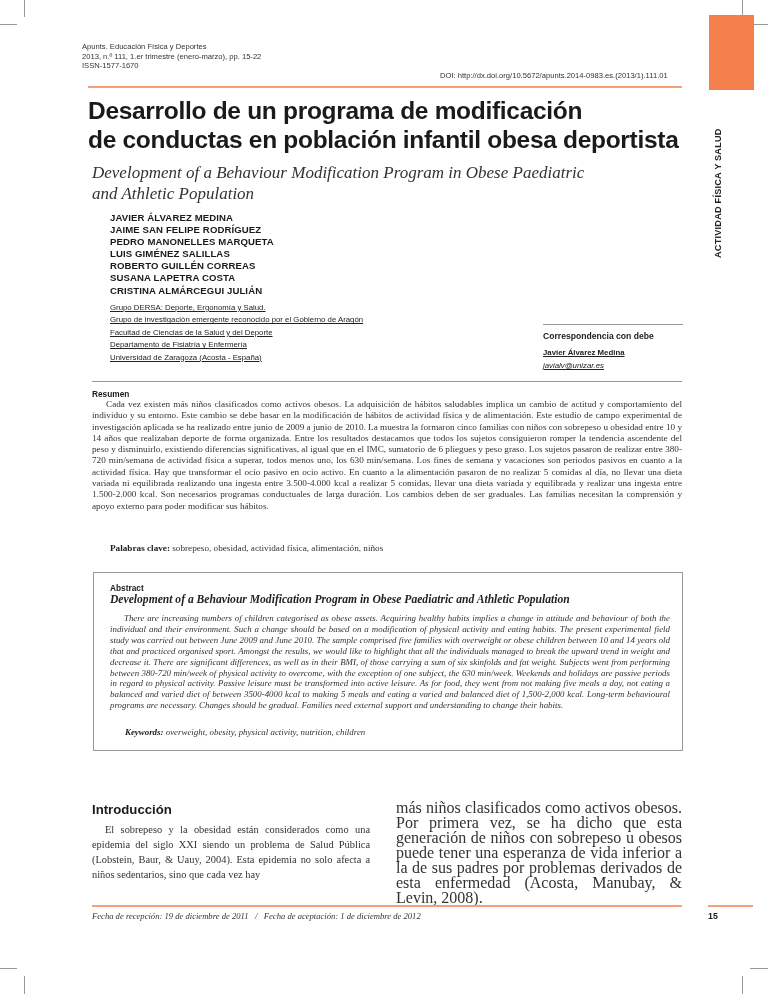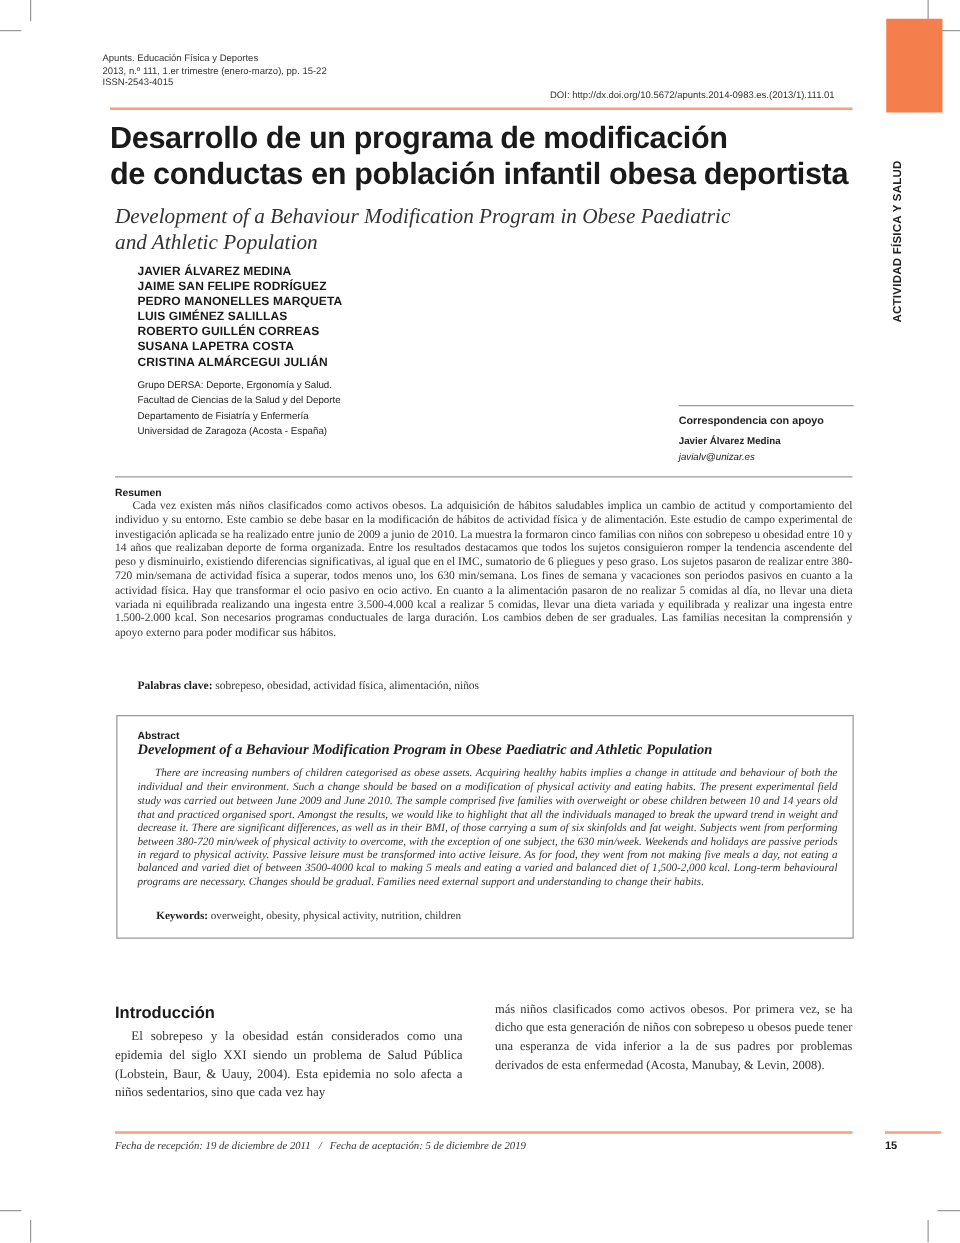--- a/index.html
+++ b/index.html
@@ -1,21 +1,21 @@
 <!DOCTYPE html>
 <html><head>
 <meta charset="utf-8">
 <style>
   html, body { margin: 0; padding: 0; background: #ffffff; }
   body { width: 768px; height: 994px; position: relative; overflow: hidden; color: #222; }
   .abs { position: absolute; }
   .crop { position: absolute; background: #9a9a9a; }
   .sans { font-family: "Liberation Sans", "DejaVu Sans", sans-serif; }
   .serif { font-family: "Liberation Serif", "DejaVu Serif", serif; }
-  .cond { font-family: "Liberation Sans", sans-serif; }
+  .cond { font-family: "Liberation Sans", sans-serif; text-decoration: underline; }
 
   .journal-meta { left: 82px; top: 42px; font-size: 7.6px; line-height: 9.6px; color: #333; }
   .doi { left: 440px; top: 71px; font-size: 7.6px; color: #333; width: 230px; text-align: left; }
   .orange-rule { background: #f5a07a; height: 1.5px; }
 
   .side-block { left: 709px; top: 15px; width: 45px; height: 75px; background: #f47f4c; }
   .side-label { left: 713px; top: 258px; transform-origin: left top; transform: rotate(-90deg); font-size: 9.2px; font-weight: bold; letter-spacing: 0.2px; white-space: nowrap; color: #222; }
 
   .title { left: 88px; top: 96px; width: 600px; font-size: 24.5px; line-height: 29px; font-weight: 900; color: #1a1a1a; letter-spacing: -0.3px; }
   .subtitle { left: 92px; top: 162px; width: 560px; font-size: 17px; line-height: 21px; font-style: italic; color: #333; }
@@ -32,27 +32,27 @@
   .resumen-head { left: 92px; top: 389px; font-size: 8.3px; font-weight: 900; color: #1a1a1a; }
   .resumen-body { left: 92px; top: 399px; width: 590px; font-size: 9.2px; line-height: 11.3px; text-align: justify; color: #333; text-indent: 14px; }
 
   .kw-es { left: 110px; top: 543px; font-size: 9.2px; color: #333; }
   .kw-es b { color: #222; text-align: center; }
 
   .abstract-box { left: 93px; top: 572px; width: 588px; height: 170px; border: 1px solid #999; }
   .abstract-head { left: 110px; top: 583px; font-size: 8.3px; font-weight: 900; color: #1a1a1a; }
   .abstract-title { left: 110px; top: 593px; font-size: 11.6px; font-style: italic; font-weight: bold; color: #222; }
   .abstract-body { left: 110px; top: 613px; width: 560px; font-size: 8.9px; line-height: 10.9px; text-align: justify; font-style: italic; color: #333; text-indent: 14px; }
-  .kw-en { left: 125px; top: 754px; font-size: 8.9px; color: #333; text-align: center; }
+  .kw-en { left: 125px; top: 754px; font-size: 8.9px; font-style: italic; color: #333; text-align: center; }
   .kw-en b { color: #222; }
 
   .intro-head { left: 92px; top: 802px; font-size: 13.2px; font-weight: 900; color: #1a1a1a; }
   .col-left { left: 92px; top: 822px; width: 278px; font-size: 10.4px; line-height: 15px; text-align: justify; color: #333; }
   .col-left .p1 { text-indent: 13px; }
-  .col-right { left: 396px; top: 800px; width: 286px; font-size: 10px; line-height: 15px; text-align: justify; color: #333; }
+  .col-right { left: 396px; top: 800px; width: 286px; font-size: 16px; line-height: 15px; text-align: justify; color: #333; }
 
   .footer-rule { left: 92px; top: 905px; width: 590px; }
   .footer-rule2 { left: 708px; top: 905px; width: 45px; }
   .footer-dates { left: 92px; top: 911px; font-size: 8.6px; font-style: italic; color: #333; white-space: pre; }
   .page-num { left: 708px; top: 911px; font-size: 8.8px; font-weight: 700; color: #1a1a1a; }
 </style>
 </head>
 <body>
 
 <div class="crop" style="left:24px;top:0;width:1px;height:17px;"></div>
@@ -63,21 +63,21 @@
 <div class="crop" style="left:24px;top:976px;width:1px;height:18px;"></div>
 <div class="crop" style="left:750px;top:968px;width:18px;height:1px;"></div>
 <div class="crop" style="left:742px;top:976px;width:1px;height:18px;"></div>
 
 <div class="abs side-block"></div>
 <div class="abs side-label sans">ACTIVIDAD FÍSICA Y SALUD</div>
 
 <div class="abs journal-meta sans">
   <div>Apunts. Educación Física y Deportes</div>
   <div>2013, n.º 111, 1.er trimestre (enero-marzo), pp. 15-22</div>
-  <div>ISSN-2543-4015</div>
+  <div>ISSN-1577-1670</div>
 </div>
 <div class="abs doi sans">DOI: http://dx.doi.org/10.5672/apunts.2014-0983.es.(2013/1).111.01</div>
 <div class="abs orange-rule" style="left:88px;top:86px;width:594px;"></div>
 
 <div class="abs title sans">
   <div>Desarrollo de un programa de modificación</div>
   <div>de conductas en población infantil obesa deportista</div>
 </div>
 <div class="abs subtitle serif">
   <div>Development of a Behaviour Modification Program in Obese Paediatric</div>
@@ -89,27 +89,28 @@
   <div>JAIME SAN FELIPE RODRÍGUEZ</div>
   <div>PEDRO MANONELLES MARQUETA</div>
   <div>LUIS GIMÉNEZ SALILLAS</div>
   <div>ROBERTO GUILLÉN CORREAS</div>
   <div>SUSANA LAPETRA COSTA</div>
   <div>CRISTINA ALMÁRCEGUI JULIÁN</div>
 </div>
 
 <div class="abs affil cond">
   <div>Grupo DERSA: Deporte, Ergonomía y Salud.</div>
+  <div>Grupo de investigación emergente reconocido por el Gobierno de Aragón</div>
   <div>Facultad de Ciencias de la Salud y del Deporte</div>
   <div>Departamento de Fisiatría y Enfermería</div>
   <div>Universidad de Zaragoza (Acosta - España)</div>
 </div>
 
 <div class="abs corr-top-rule"></div>
-<div class="abs corr-title sans">Correspondencia con apoyo</div>
+<div class="abs corr-title sans">Correspondencia con debe</div>
 <div class="abs corr-name cond">Javier Álvarez Medina</div>
 <div class="abs corr-email cond">javialv@unizar.es</div>
 <div class="abs hr-grey"></div>
 
 <div class="abs resumen-head sans">Resumen</div>
 <div class="abs resumen-body serif">Cada vez existen más niños clasificados como activos obesos. La adquisición de hábitos saludables implica un cambio de actitud y comportamiento del individuo y su entorno. Este cambio se debe basar en la modificación de hábitos de actividad física y de alimentación. Este estudio de campo experimental de investigación aplicada se ha realizado entre junio de 2009 a junio de 2010. La muestra la formaron cinco familias con niños con sobrepeso u obesidad entre 10 y 14 años que realizaban deporte de forma organizada. Entre los resultados destacamos que todos los sujetos consiguieron romper la tendencia ascendente del peso y disminuirlo, existiendo diferencias significativas, al igual que en el IMC, sumatorio de 6 pliegues y peso graso. Los sujetos pasaron de realizar entre 380-720 min/semana de actividad física a superar, todos menos uno, los 630 min/semana. Los fines de semana y vacaciones son periodos pasivos en cuanto a la actividad física. Hay que transformar el ocio pasivo en ocio activo. En cuanto a la alimentación pasaron de no realizar 5 comidas al día, no llevar una dieta variada ni equilibrada realizando una ingesta entre 3.500-4.000 kcal a realizar 5 comidas, llevar una dieta variada y equilibrada y realizar una ingesta entre 1.500-2.000 kcal. Son necesarios programas conductuales de larga duración. Los cambios deben de ser graduales. Las familias necesitan la comprensión y apoyo externo para poder modificar sus hábitos.</div>
 <div class="abs kw-es serif">
   <b>Palabras clave:</b>
   <span>sobrepeso, obesidad, actividad física, alimentación, niños</span>
 </div>
@@ -126,14 +127,14 @@
 <div class="abs intro-head sans">Introducción</div>
 <div class="abs col-left serif">
   <div class="p1">El sobrepeso y la obesidad están considerados como una epidemia del siglo XXI siendo un problema de Salud Pública (Lobstein, Baur, &amp; Uauy, 2004). Esta epidemia no solo afecta a niños sedentarios, sino que cada vez hay</div>
 </div>
 <div class="abs col-right serif">
   <div>más niños clasificados como activos obesos. Por primera vez, se ha dicho que esta generación de niños con sobrepeso u obesos puede tener una esperanza de vida inferior a la de sus padres por problemas derivados de esta enfermedad (Acosta, Manubay, &amp; Levin, 2008).</div>
 </div>
 
 <div class="abs orange-rule footer-rule"></div>
 <div class="abs orange-rule footer-rule2"></div>
-<div class="abs footer-dates serif"><span>Fecha de recepción: 19 de diciembre de 2011</span>   <span>/</span>   <span>Fecha de aceptación: 5 de diciembre de 2019</span></div>
+<div class="abs footer-dates serif"><span>Fecha de recepción: 19 de diciembre de 2011</span>   <span>/</span>   <span>Fecha de aceptación: 1 de diciembre de 2012</span></div>
 <div class="abs page-num sans">15</div>
 
 </body></html>

